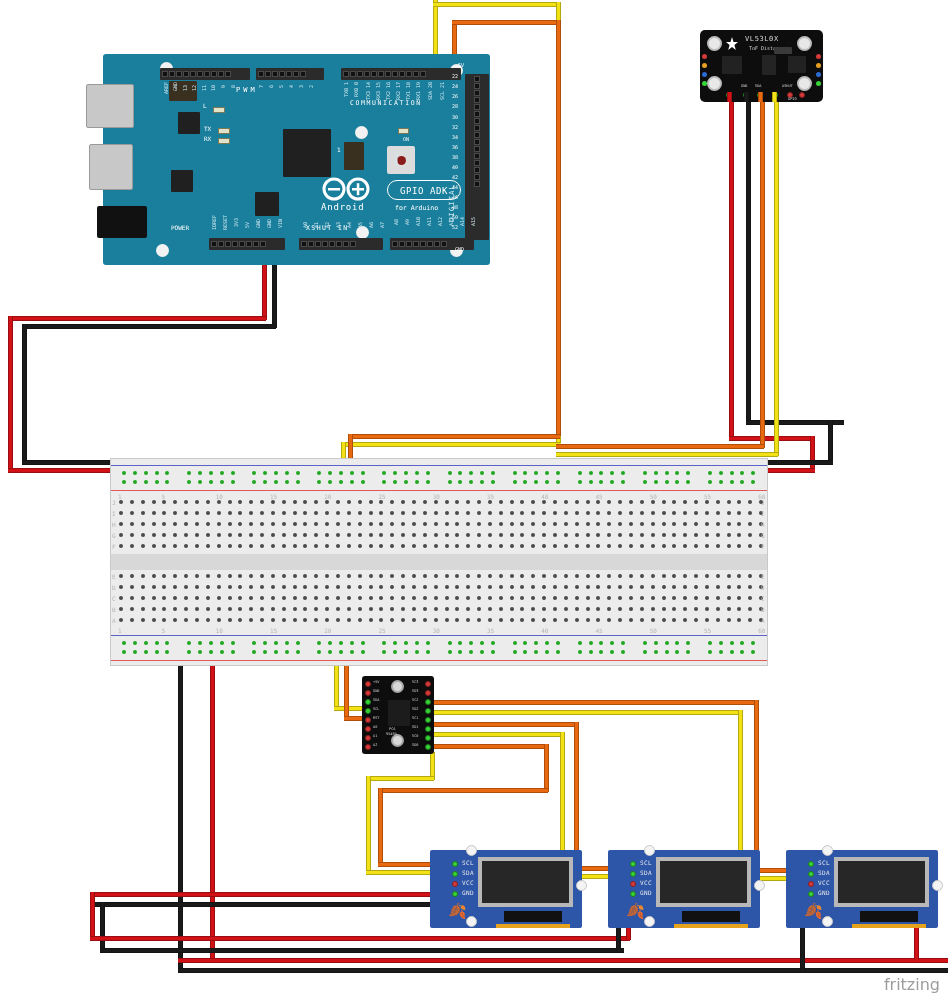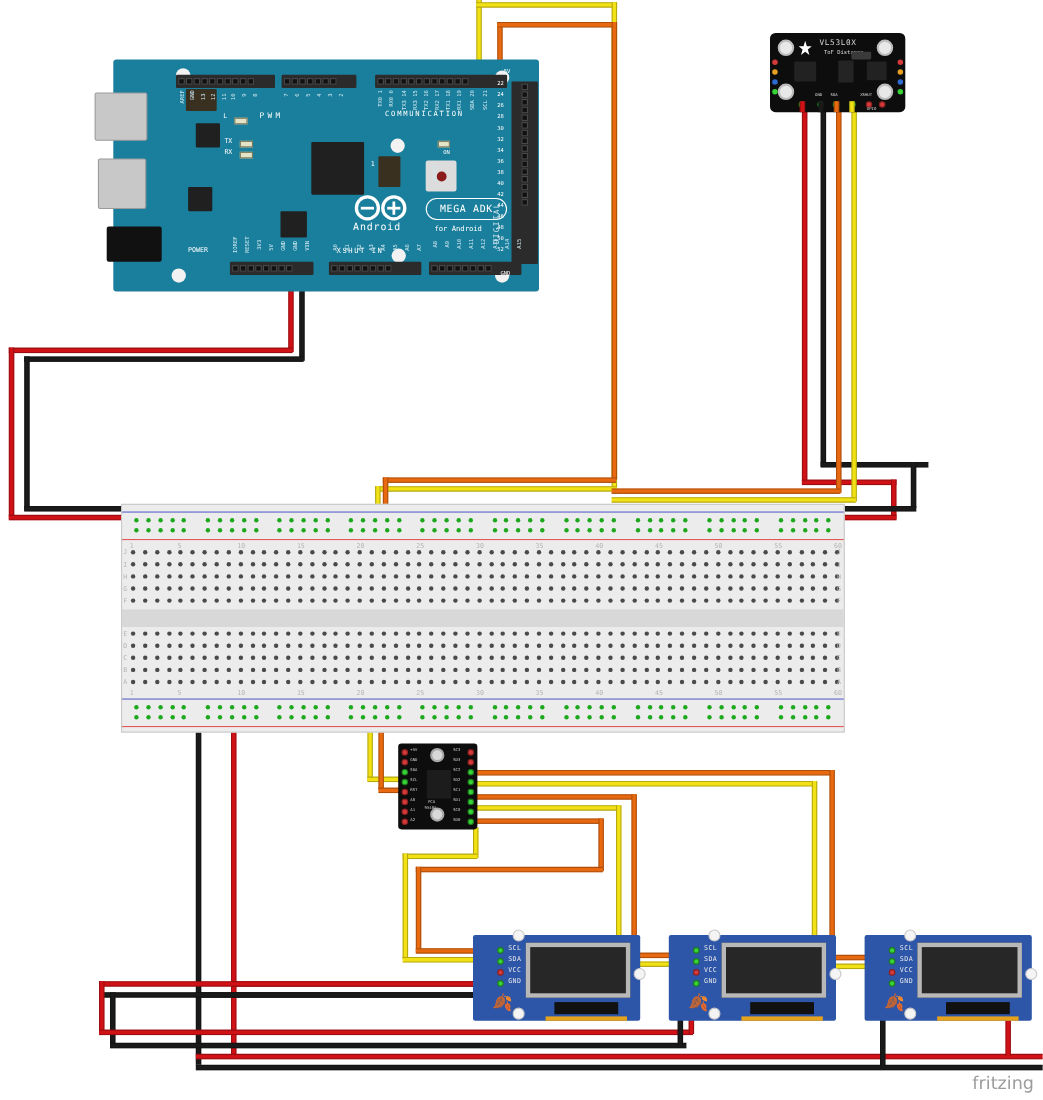--- a/index.html
+++ b/index.html
@@ -306,41 +306,41 @@
     <div class="led" style="left:115px;top:74px;width:12px;height:6px;"></div>
     <div class="led" style="left:115px;top:84px;width:12px;height:6px;"></div>
     <div class="led" style="left:295px;top:74px;width:11px;height:6px;"></div>
 
     <div class="rstbtn" style="left:284px;top:92px;width:28px;height:28px;"></div>
 
     <span class="boardtxt" style="left:100px;top:48px;font-size:6px;">L</span>
     <span class="boardtxt" style="left:101px;top:71px;font-size:6px;">TX</span>
     <span class="boardtxt" style="left:101px;top:81px;font-size:6px;">RX</span>
     <span class="boardtxt" style="left:300px;top:82px;font-size:5px;">ON</span>
-    <span class="boardtxt" style="left:119px;top:47px;font-size:7px;letter-spacing:3px;padding-left:14px;">PWM</span>
+    <span class="boardtxt" style="left:119px;top:32px;font-size:7px;letter-spacing:3px;padding-left:14px;">PWM</span>
     <span class="boardtxt" style="left:247px;top:45px;font-size:6.5px;letter-spacing:1.6px;">COMMUNICATION</span>
     <span class="boardtxt" style="left:203px;top:170px;font-size:6.5px;letter-spacing:1.4px;">XSHUT IN</span>
     <span class="pinlabel" style="left:345px;top:130px;font-size:7px;letter-spacing:1.2px;">DIGITAL</span>
     <span class="boardtxt" style="left:68px;top:170px;font-size:6px;">POWER</span>
     <span class="pinlabel" style="left:290px;top:96px;font-size:5px;">RESET</span>
     <span class="boardtxt" style="left:355px;top:8px;font-size:5px;">5V</span>
     <span class="boardtxt" style="left:352px;top:192px;font-size:5px;">GND</span>
 
     <div style="position:absolute;left:215px;top:122px;width:60px;height:26px;">
       <svg width="60" height="26" viewBox="0 0 60 26">
         <circle cx="16" cy="13" r="10" fill="none" stroke="#fff" stroke-width="3"></circle>
         <circle cx="40" cy="13" r="10" fill="none" stroke="#fff" stroke-width="3"></circle>
         <rect x="10" y="12" width="12" height="2.5" fill="#fff"></rect>
         <rect x="34" y="12" width="12" height="2.5" fill="#fff"></rect>
         <rect x="38.8" y="7.2" width="2.5" height="12" fill="#fff"></rect>
       </svg>
     </div>
     <span class="boardtxt" style="left:218px;top:148px;font-size:9px;letter-spacing:.8px;">Android</span>
-    <div class="logo-oval" style="left:284px;top:126px;width:74px;height:20px;line-height:20px;font-size:9px;letter-spacing:.6px;">MEGA ADK</div>
-    <span class="boardtxt" style="left:292px;top:150px;font-size:6.5px;">for Android</span>
+    <div class="logo-oval" style="left:284px;top:126px;width:74px;height:20px;line-height:20px;font-size:9px;letter-spacing:.6px;">GPIO ADK</div>
+    <span class="boardtxt" style="left:292px;top:150px;font-size:6.5px;">for Arduino</span>
 
     <span class="pinlabel" style="left:60px;top:28px;">AREF</span>
     <span class="pinlabel" style="left:69px;top:28px;">GND</span>
     <span class="pinlabel" style="left:79px;top:31px;">13</span>
     <span class="pinlabel" style="left:88px;top:31px;">12</span>
     <span class="pinlabel" style="left:98px;top:31px;">11</span>
     <span class="pinlabel" style="left:107px;top:31px;">10</span>
     <span class="pinlabel" style="left:117px;top:31px;">9</span>
     <span class="pinlabel" style="left:127px;top:31px;">8</span>
     <span class="pinlabel" style="left:155px;top:31px;">7</span>

